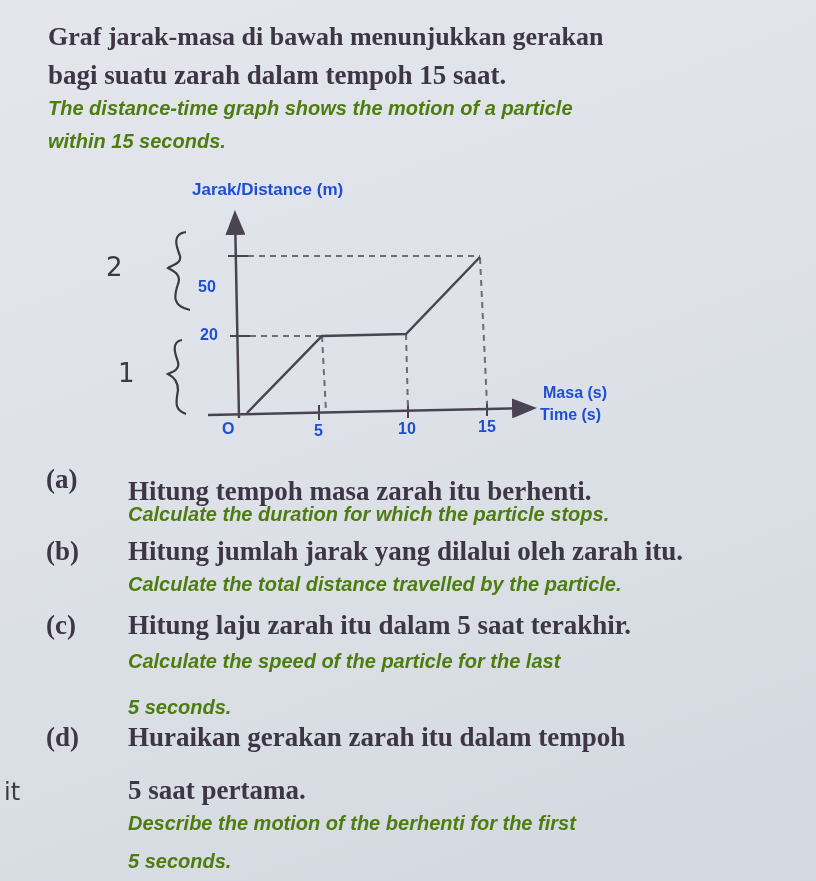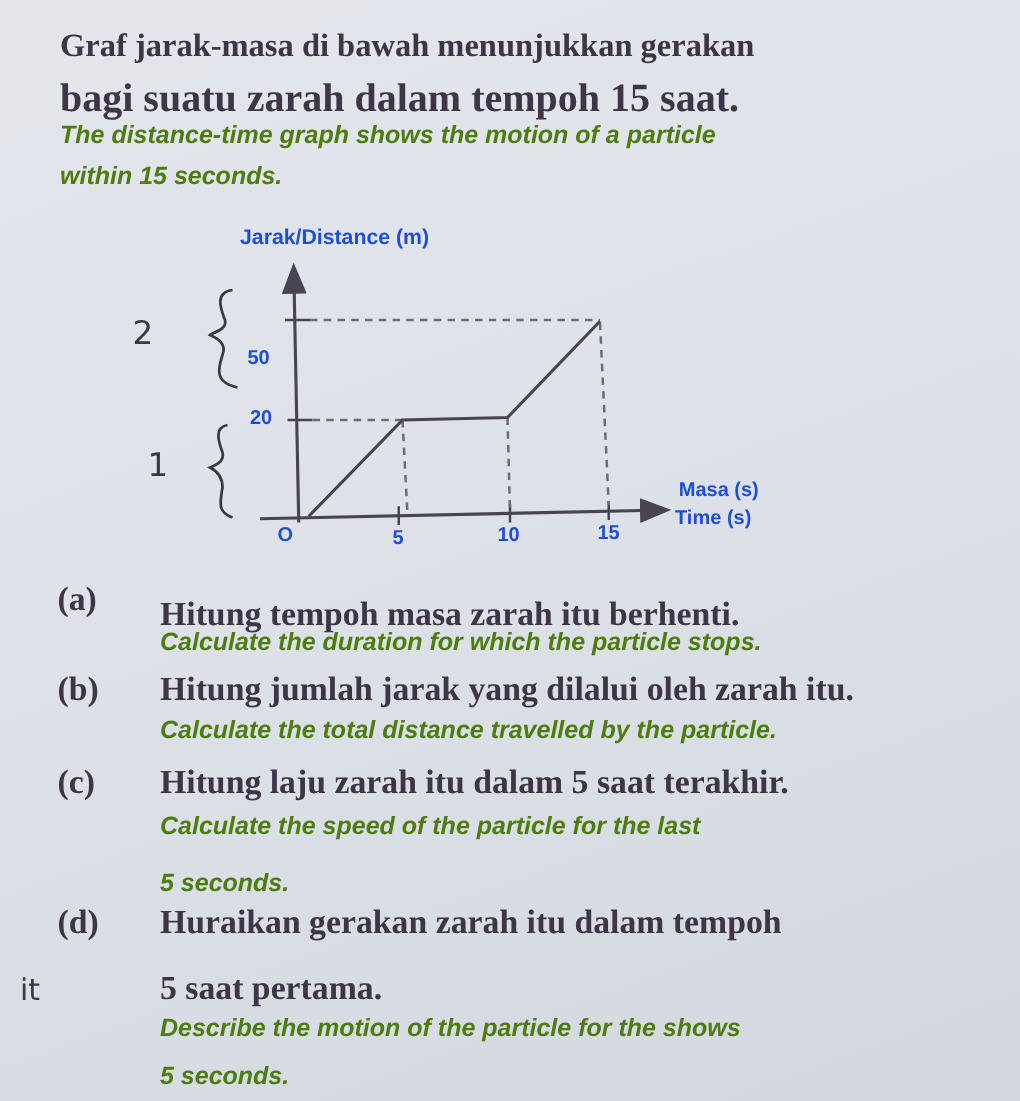--- a/index.html
+++ b/index.html
@@ -7,21 +7,21 @@
       width: 816px; height: 881px; overflow: hidden;
       background: linear-gradient(160deg, #e4e6ec 0%, #dfe2e9 40%, #d9dde4 70%, #d3d7df 100%);
       position: relative;
       color: #3b3544;
     }
     .serif { font-family: "Liberation Serif", "DejaVu Serif", serif; font-weight: bold; color: #3e3647; }
     .sans-i { font-family: "Liberation Sans", "DejaVu Sans", sans-serif; font-style: italic; font-weight: bold; color: #4d7c0f; }
     .abs { position: absolute; white-space: nowrap; }
 
     #intro-ms-1 { left: 48px; top: 22px; font-size: 26px; }
-    #intro-ms-2 { left: 48px; top: 60px; font-size: 32px; }
+    #intro-ms-2 { left: 48px; top: 60px; font-size: 27px; }
     #intro-en-1 { left: 48px; top: 97px; font-size: 20px; }
     #intro-en-2 { left: 48px; top: 130px; font-size: 20px; }
 
     .chart { position: absolute; left: 0; top: 0; width: 816px; height: 881px; }
     .chart-text-label { font-family: "Liberation Sans", "DejaVu Sans", sans-serif; font-weight: bold; font-size: 16px; color: #1d4ed8; }
     .hand { font-family: "DejaVu Sans", sans-serif; color: #3a3a44; }
 
     .q-label { font-size: 27px; }
     .q-ms { font-size: 27px; }
     .q-en { font-size: 20px; }
@@ -71,32 +71,32 @@
 <div class="abs chart-text-label" style="left:200px; top:326px;">20</div>
 <div class="abs chart-text-label" style="left:222px; top:420px;">O</div>
 <div class="abs chart-text-label" style="left:314px; top:422px;">5</div>
 <div class="abs chart-text-label" style="left:398px; top:420px;">10</div>
 <div class="abs chart-text-label" style="left:478px; top:418px;">15</div>
 <div class="abs chart-text-label" style="left:543px; top:384px;">Masa (s)</div>
 <div class="abs chart-text-label" style="left:540px; top:406px;">Time (s)</div>
 
 <div class="abs hand" style="left:106px; top:252px; font-size:26px;">2</div>
 <div class="abs hand" style="left:118px; top:358px; font-size:26px;">1</div>
-<div class="abs hand" style="left:16px; top:778px; font-size:24px;">it</div>
+<div class="abs hand" style="left:4px; top:778px; font-size:24px;">it</div>
 
 <div class="abs serif q-label" style="left:46px; top:464px;">(a)</div>
 <div class="abs serif q-ms" style="left:128px; top:476px;">Hitung tempoh masa zarah itu berhenti.</div>
 <div class="abs sans-i q-en" style="left:128px; top:503px;">Calculate the duration for which the particle stops.</div>
 
 <div class="abs serif q-label" style="left:46px; top:536px;">(b)</div>
 <div class="abs serif q-ms" style="left:128px; top:536px;">Hitung jumlah jarak yang dilalui oleh zarah itu.</div>
 <div class="abs sans-i q-en" style="left:128px; top:573px;">Calculate the total distance travelled by the particle.</div>
 
 <div class="abs serif q-label" style="left:46px; top:610px;">(c)</div>
 <div class="abs serif q-ms" style="left:128px; top:610px;">Hitung laju zarah itu dalam 5 saat terakhir.</div>
 <div class="abs sans-i q-en" style="left:128px; top:650px;">Calculate the speed of the particle for the last</div>
 <div class="abs sans-i q-en" style="left:128px; top:696px;">5 seconds.</div>
 
 <div class="abs serif q-label" style="left:46px; top:722px;">(d)</div>
 <div class="abs serif q-ms" style="left:128px; top:722px;">Huraikan gerakan zarah itu dalam tempoh</div>
 <div class="abs serif q-ms" style="left:128px; top:775px;">5 saat pertama.</div>
-<div class="abs sans-i q-en" style="left:128px; top:812px;">Describe the motion of the particle for the shows</div>
+<div class="abs sans-i q-en" style="left:128px; top:812px;">Describe the motion of the berhenti for the first</div>
 <div class="abs sans-i q-en" style="left:128px; top:850px;">5 seconds.</div>
 
 </body></html>

